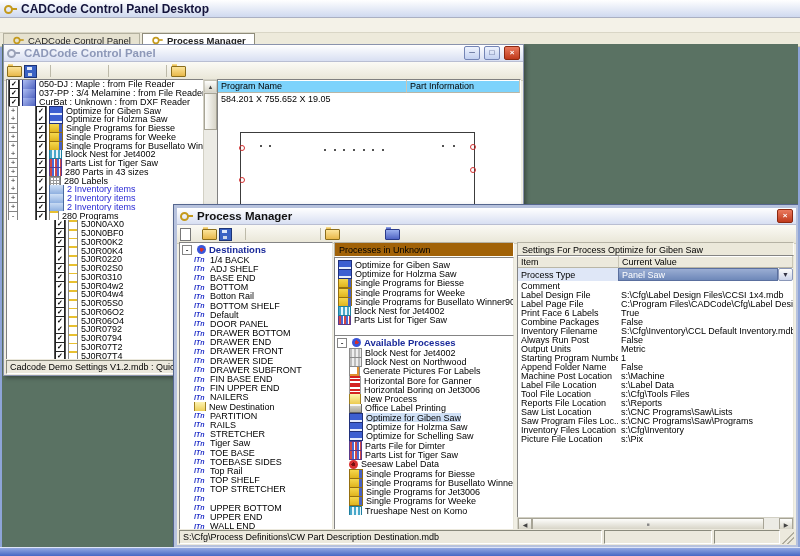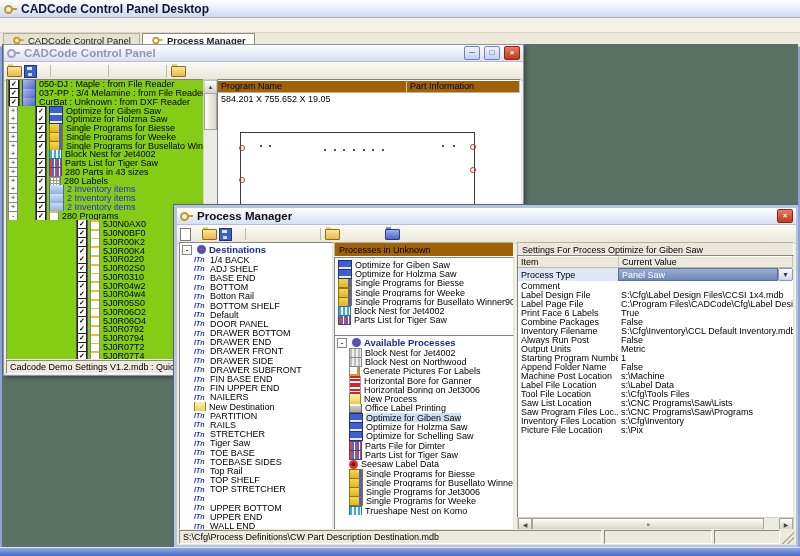--- a/index.html
+++ b/index.html
@@ -73,34 +73,34 @@
   .i-root{width:9px;height:9px;border-radius:50%;background:radial-gradient(circle,#d03030 0 2px,#3b55d8 2px 4.5px);}
   
   .cb{width:8px;height:8px;flex:none;display:inline-flex;align-items:center;justify-content:center;
     background:#fff;border:1px solid #222;box-shadow:0 0 0 1px #555;font-size:7px;font-weight:bold;margin:0 3px 0 2px;}
   .exp{width:8px;height:8px;flex:none;display:inline-flex;align-items:center;justify-content:center;
     background:#fff;border:1px solid #848484;font-size:8px;line-height:1;color:#333;margin-right:2px;}
   .exp:empty{visibility:hidden;}
   
   .win-cad{left:1px;top:0;width:519px;height:330px;border:1px solid #8a93ad;box-shadow:2px 2px 4px rgba(0,0,0,.35);}
   .win-cad .wtitle{color:#8d98b8;}
-  .treepane{position:absolute;left:2px;top:34px;width:197px;height:280px;background:#84cc16;
+  .treepane{position:absolute;left:2px;top:34px;width:197px;height:280px;background:#ffffff;
     border:1px solid;border-color:#808080 #fff #fff #808080;overflow:hidden;}
   .trow{display:flex;align-items:center;height:8.75px;font-size:9px;white-space:nowrap;overflow:hidden;}
   .trow.lvl1{padding-left:1px;} .trow.lvl1 .cb{margin-left:16px;}
-  .trow.lvl2{padding-left:68px;}
+  .trow.lvl2{padding-left:46px;}
   .trow .tl{margin-left:3px;}
   .trow.blue .tl{color:#2a2ad4;}
   .vscroll{position:absolute;left:199px;top:34px;width:13px;height:280px;background:#ecebe5;border:1px solid #d2d0c4;display:flex;flex-direction:column;}
   .sarrow{height:11px;background:linear-gradient(#fdfdfb,#d8d5c8);border:1px solid #9a97885e;font-size:6px;display:flex;align-items:center;justify-content:center;color:#444;}
   .sthumb{height:35px;background:linear-gradient(90deg,#fdfdfb,#d8d5c8);border:1px solid #a7a496;}
   .strack{flex:1;}
   .listpane{position:absolute;left:213px;top:34px;right:2px;height:280px;background:#fff;
     border:1px solid;border-color:#808080 #fff #fff #808080;overflow:hidden;}
-  .lheader{height:13px;display:flex;background:#a16207;font-size:9px;}
+  .lheader{height:13px;display:flex;background:#7dd3fc;font-size:9px;}
   .lheader .hcell{display:flex;align-items:center;padding-left:3px;border-right:1px solid #c9c6b6;
     border-bottom:1px solid #b9b6a6;box-shadow:inset 0 1px 0 #fff;}
   .hc1{width:185px;} .hc2{flex:1;}
   .lbody{position:relative;height:266px;}
   .lrow{height:11px;display:flex;align-items:center;font-size:9px;}
   .lrow .c1{width:185px;display:flex;align-items:center;gap:3px;padding-left:2px;}
   .lrow .c2{flex:1;padding-left:3px;}
   .partrect{position:absolute;left:22px;top:39px;width:233px;height:74px;border:1px solid #3c3c3c;background:#fff;}
   .hole{position:absolute;width:2px;height:2px;background:#1a1a1a;border-radius:50%;transform:translate(-50%,-50%);}
   .redmark{position:absolute;width:4px;height:4px;border:1px solid #d23030;border-radius:50%;transform:translate(-50%,-50%);}
@@ -804,20 +804,24 @@
                 </div>
                 <div class="srow">
                   <span class="si">Label File Location</span>
                   <span class="sv">s:\Label Data</span>
                 </div>
                 <div class="srow">
                   <span class="si">Tool File Location</span>
                   <span class="sv">s:\Cfg\Tools Files</span>
                 </div>
                 <div class="srow">
+                  <span class="si">Reports File Location</span>
+                  <span class="sv">s:\Reports</span>
+                </div>
+                <div class="srow">
                   <span class="si">Saw List Location</span>
                   <span class="sv">s:\CNC Programs\Saw\Lists</span>
                 </div>
                 <div class="srow">
                   <span class="si">Saw Program Files Loc...</span>
                   <span class="sv">s:\CNC Programs\Saw\Programs</span>
                 </div>
                 <div class="srow">
                   <span class="si">Inventory Files Location</span>
                   <span class="sv">s:\Cfg\Inventory</span>

